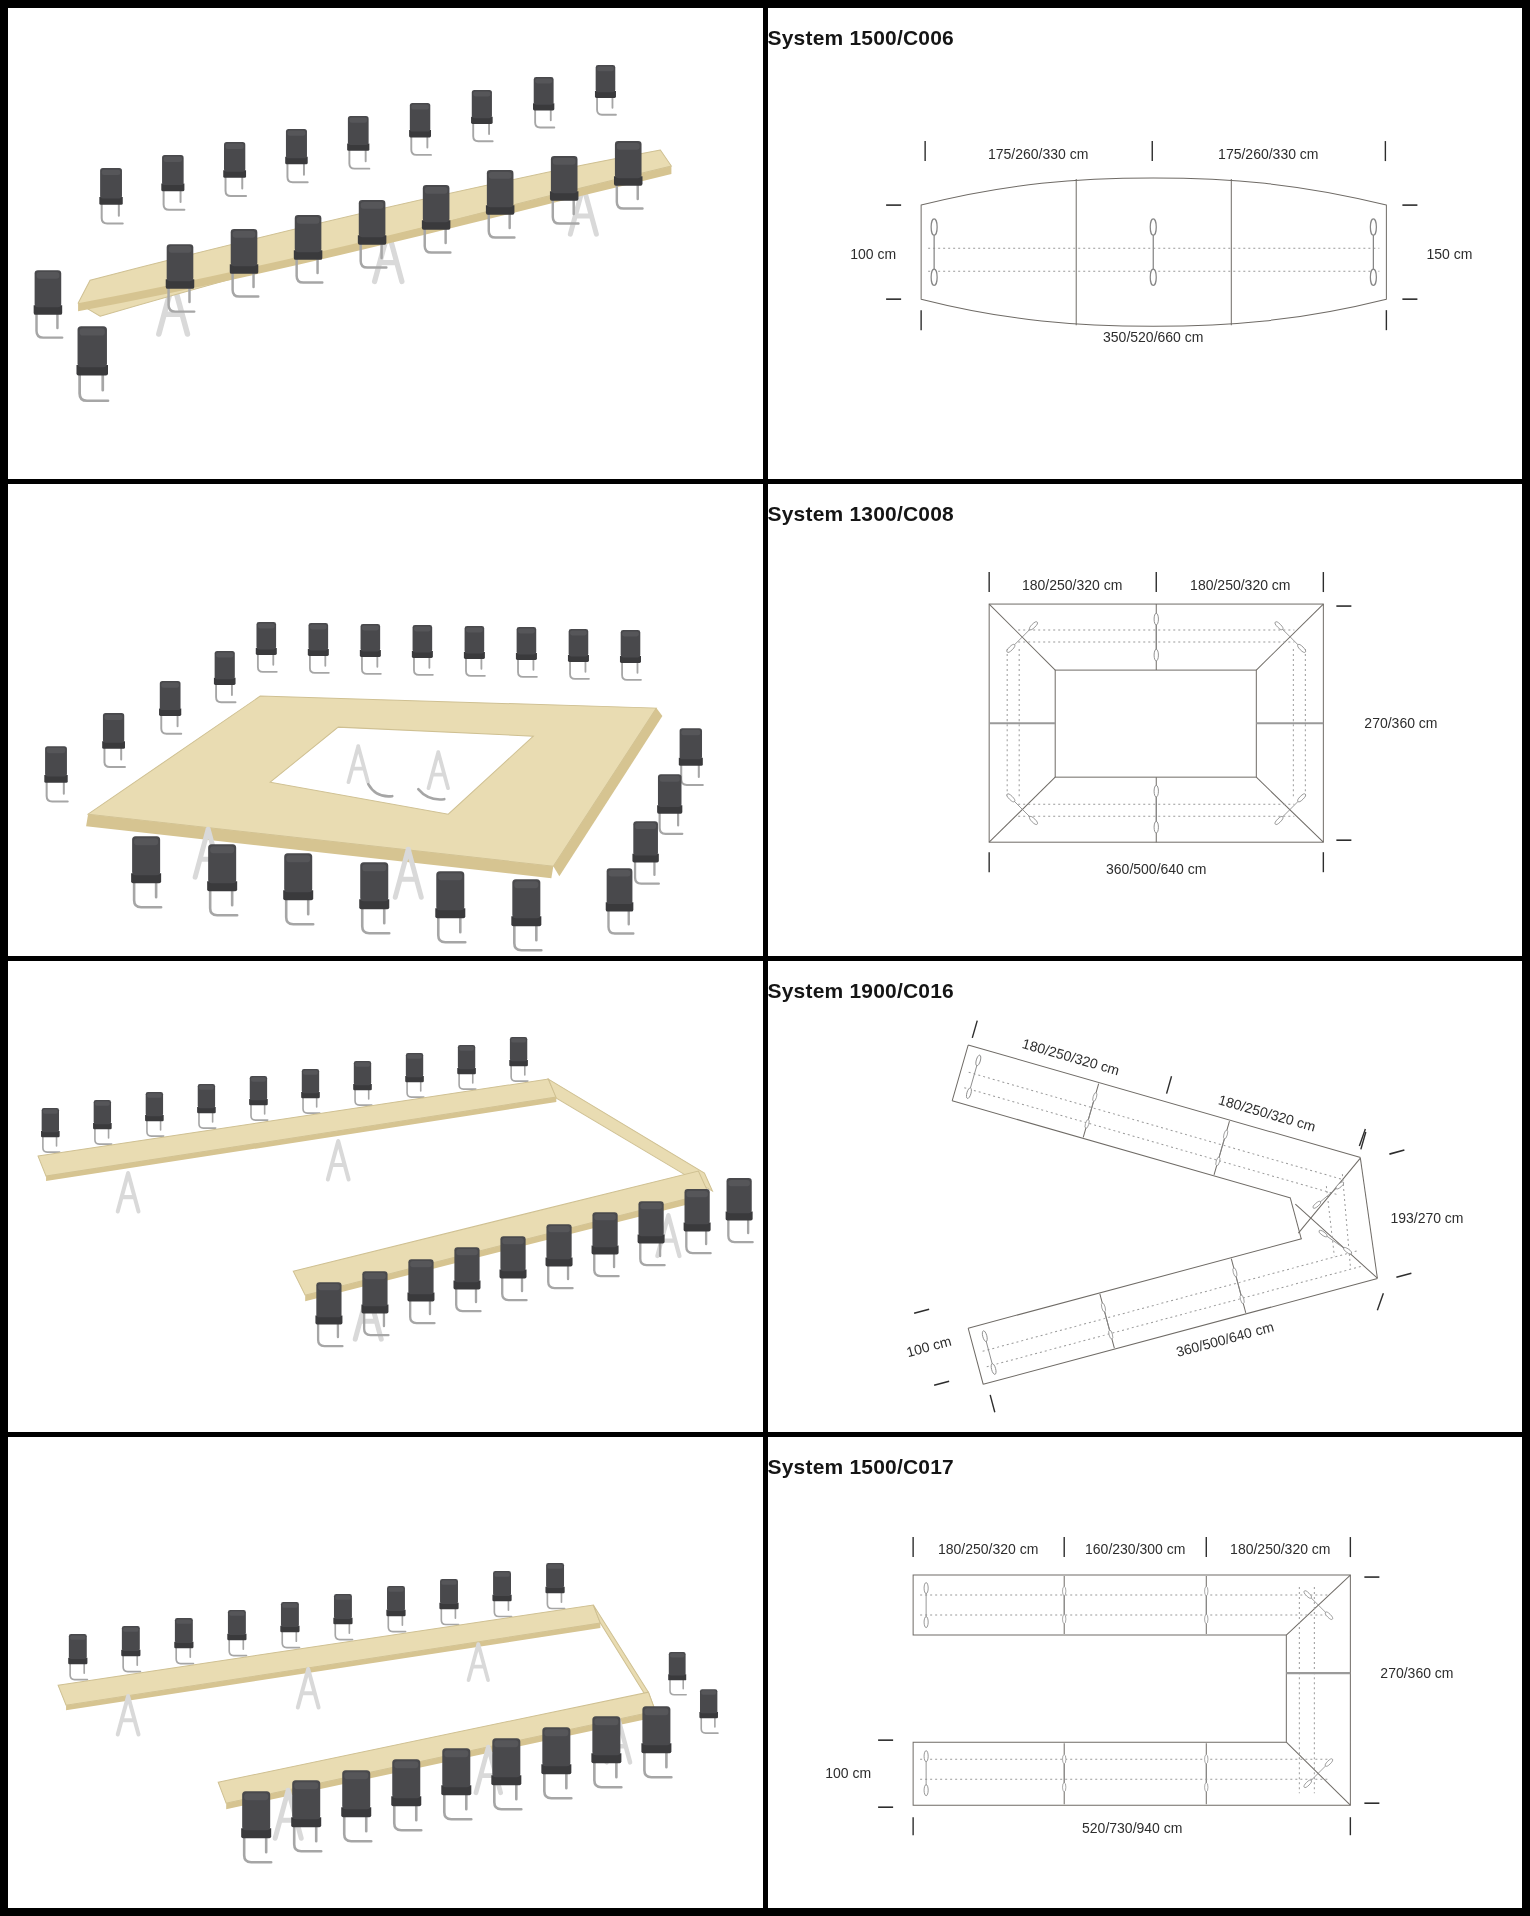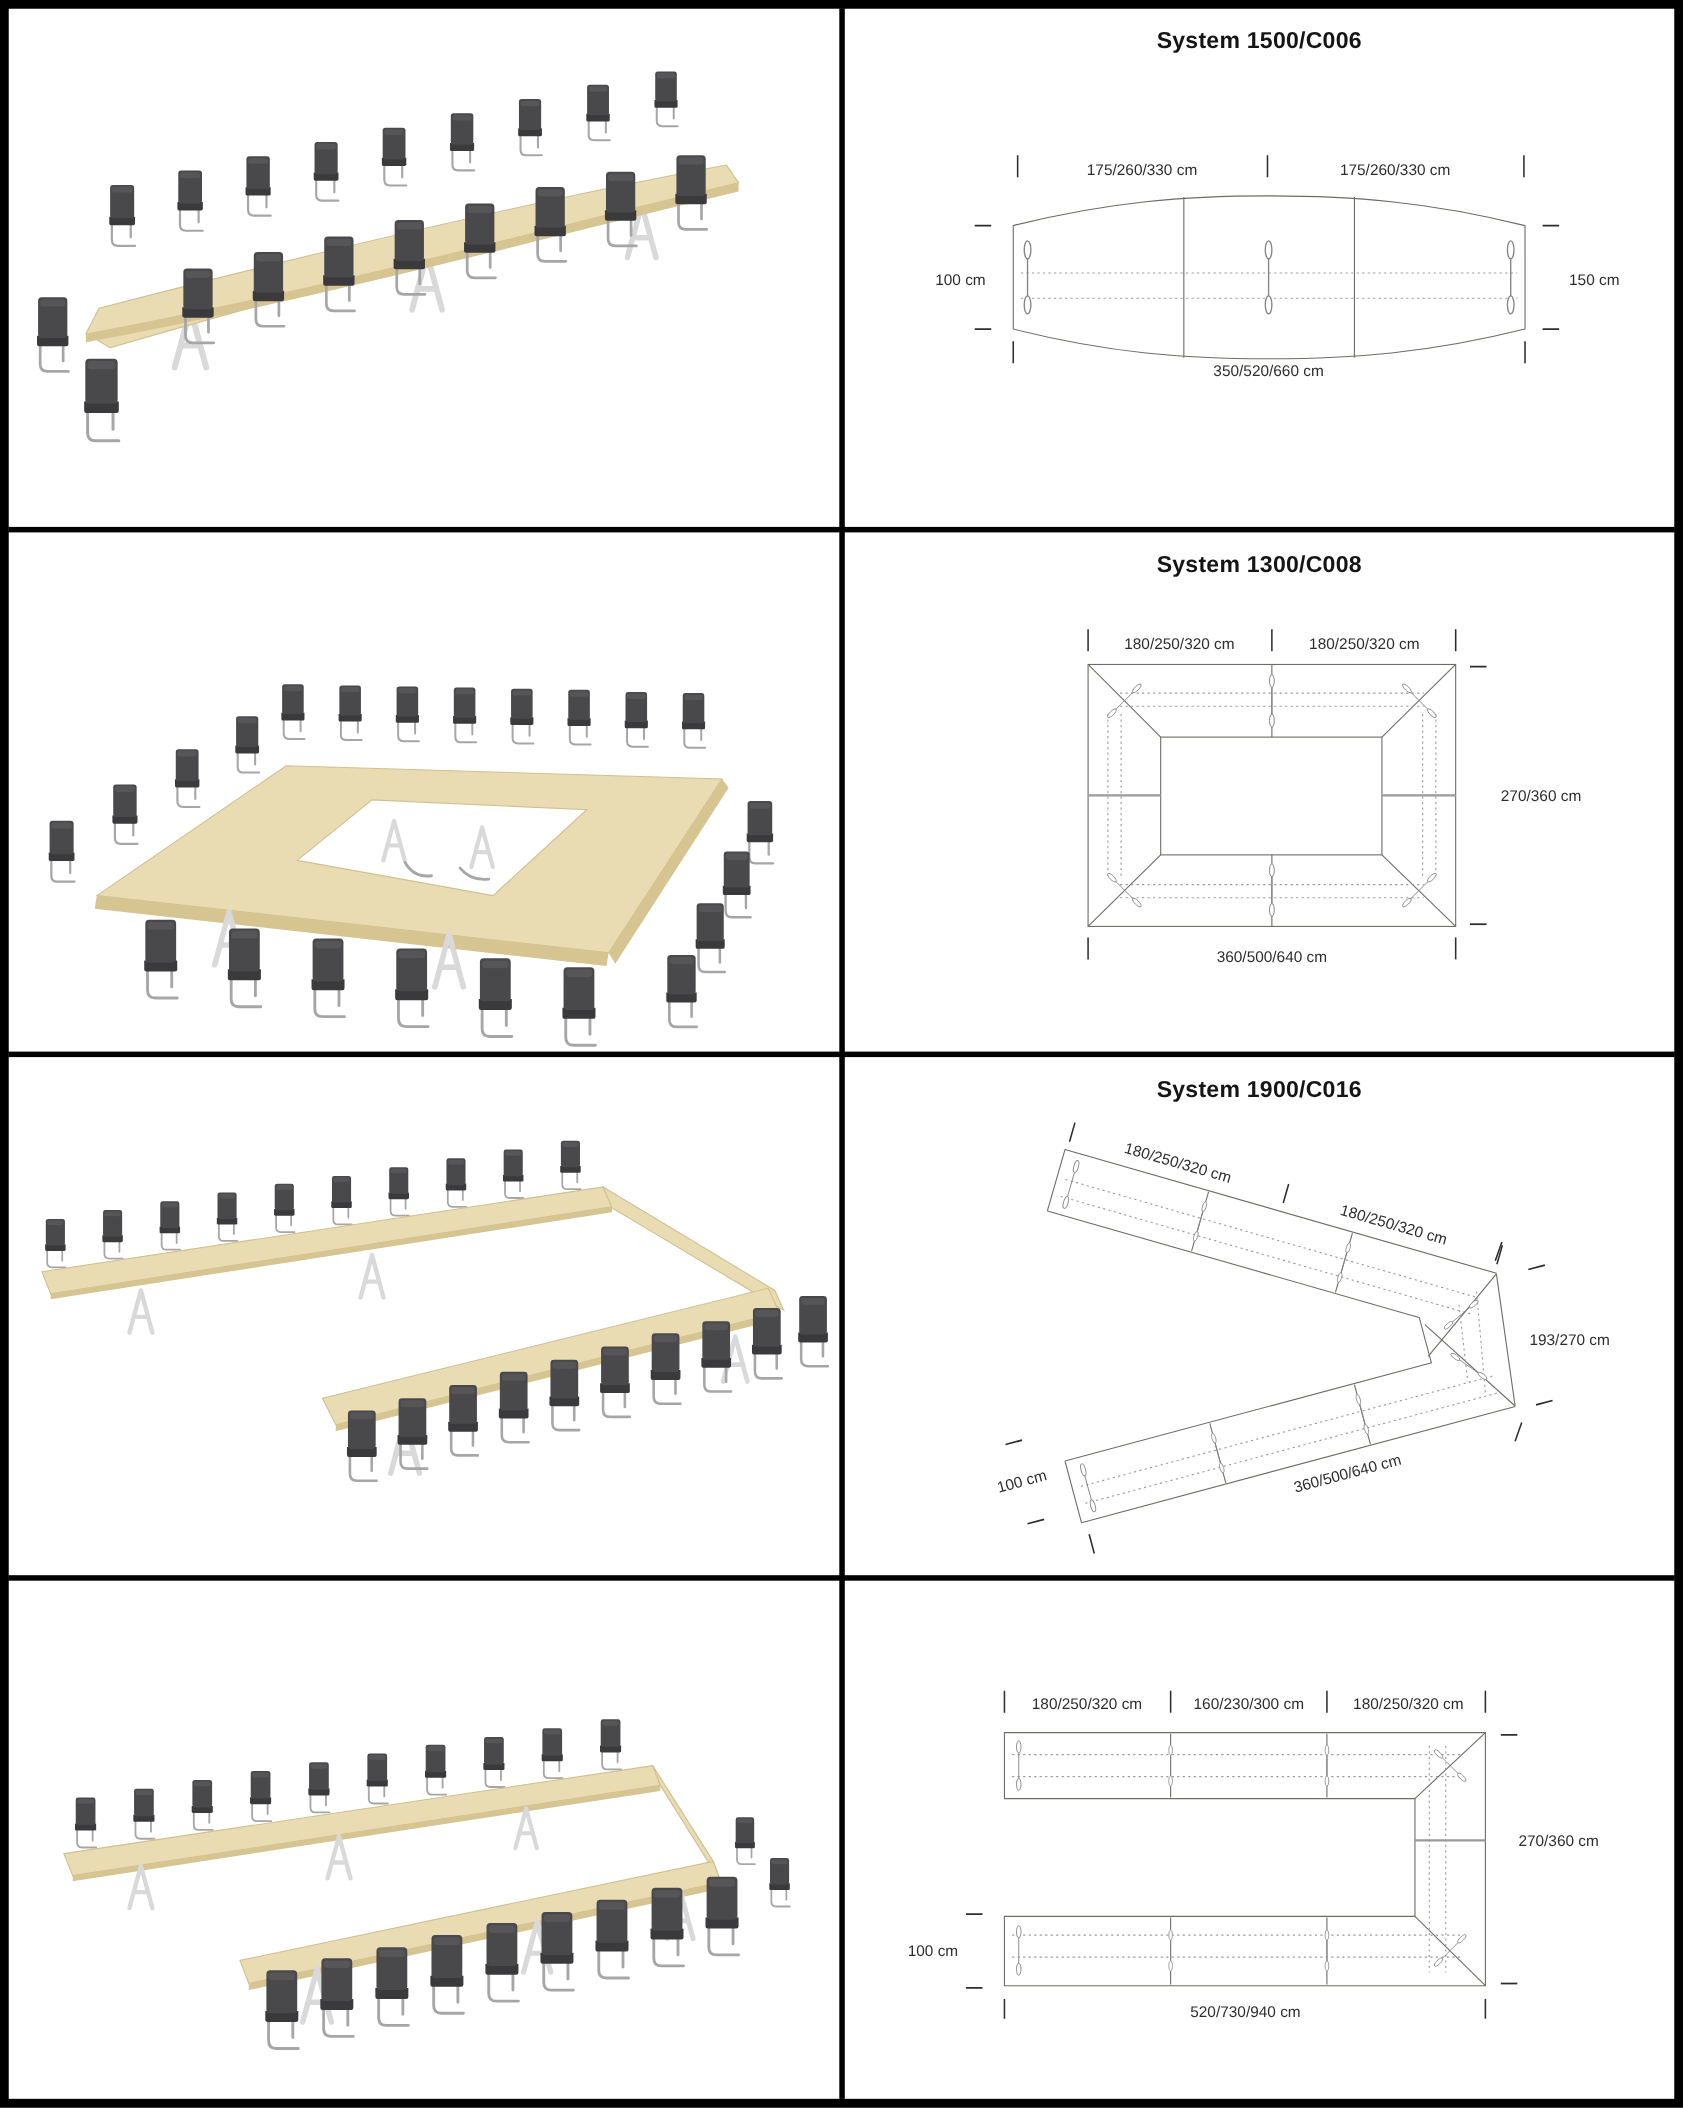--- a/index.html
+++ b/index.html
@@ -1,21 +1,21 @@
 <!DOCTYPE html>
 <html><head>
 <meta charset="utf-8">
 <style>
   html,body{margin:0;padding:0;background:#888;}
   .page{width:1530px;height:1916px;background:#fff;box-sizing:border-box;border:8px solid #000;margin:0 auto;
         font-family:"Liberation Sans",sans-serif;}
   .grid{width:100%;height:100%;display:grid;grid-template-columns:1fr 1fr;grid-template-rows:repeat(4,1fr);
         gap:5px;background:#000;}
   .cell{background:#fff;position:relative;overflow:hidden;}
-  .spec-title{position:absolute;top:18px;left:0;right:0;text-align:center;
+  .spec-title{position:absolute;top:18px;left:0;right:0;
               font-size:21px;font-weight:bold;color:#151515;letter-spacing:.2px;}
   svg.fill{position:absolute;left:0;top:0;width:100%;height:100%;}
   
   .ln{stroke:#6f6b66;stroke-width:1;fill:none;}
   .dash{stroke:#9a9a9a;stroke-width:1;fill:none;stroke-dasharray:2 3;}
   .gray{stroke:#9a9a9a;stroke-width:2;fill:none;}
   .tick{stroke:#2d2d2d;stroke-width:1.4;fill:none;}
   .mark{stroke:#2d2d2d;stroke-width:1.6;fill:none;}
   .dim{font-size:14px;fill:#2d2d2d;}
   .sp{stroke:#868686;stroke-width:1;fill:#ffffff;}
@@ -363,20 +363,21 @@
           <use href="#chair" transform="translate(425,311) scale(1.0)"></use>
             <use href="#chair" transform="translate(475,301) scale(1.0)"></use>
           <use href="#chair" transform="translate(525,290) scale(1.0)"></use>
             <use href="#chair" transform="translate(575,279) scale(1.0)"></use>
           <use href="#chair" transform="translate(625,269) scale(1.0)"></use>
         </g>
       </svg>
     </div>
 
     <div class="cell">
+      <div class="spec-title">System 1500/C017</div>
       <svg class="fill" viewBox="0 0 754 471">
         <g class="tick">
           <line x1="145" y1="100" x2="145" y2="120"></line>
             <line x1="296" y1="100" x2="296" y2="120"></line>
           <line x1="438" y1="100" x2="438" y2="120"></line>
             <line x1="582" y1="100" x2="582" y2="120"></line>
         </g>
         <text class="dim" x="220" y="117" text-anchor="middle">180/250/320 cm</text>
         <text class="dim" x="367" y="117" text-anchor="middle">160/230/300 cm</text>
         <text class="dim" x="512" y="117" text-anchor="middle">180/250/320 cm</text>

